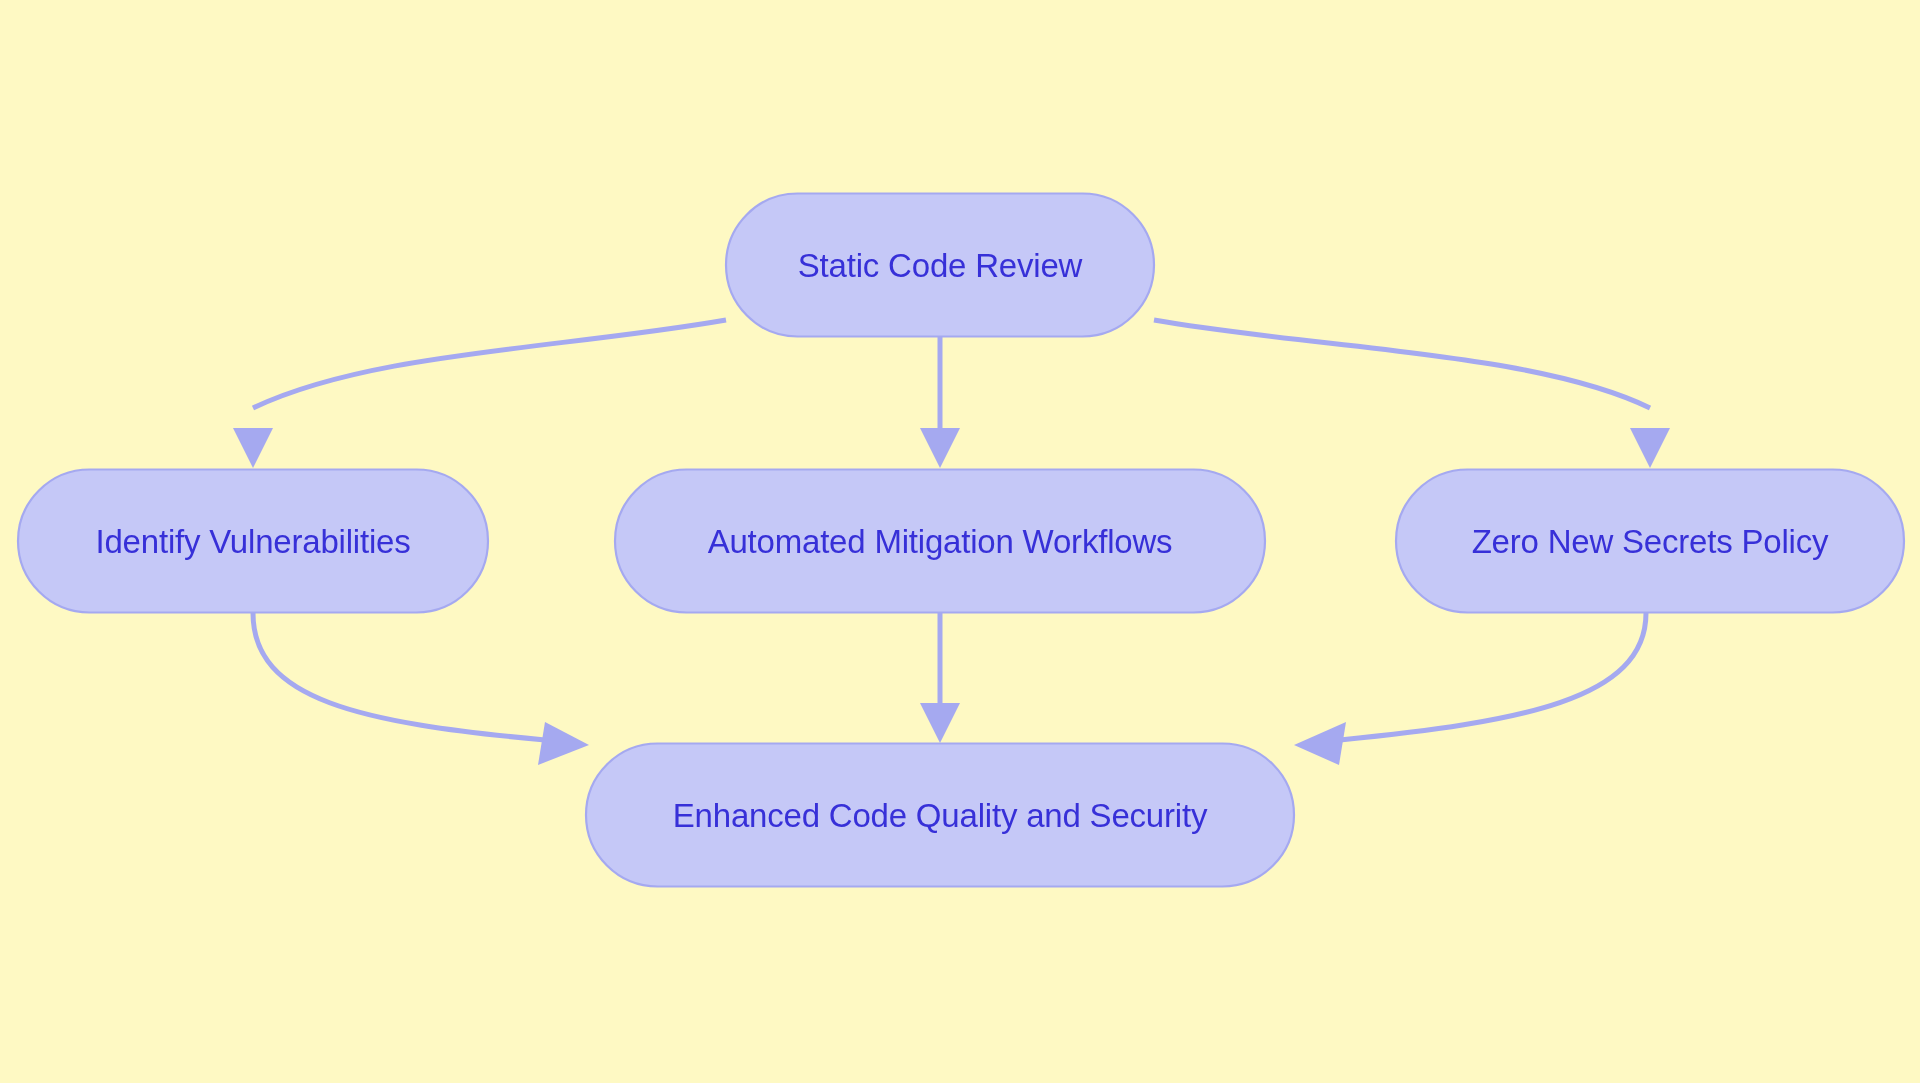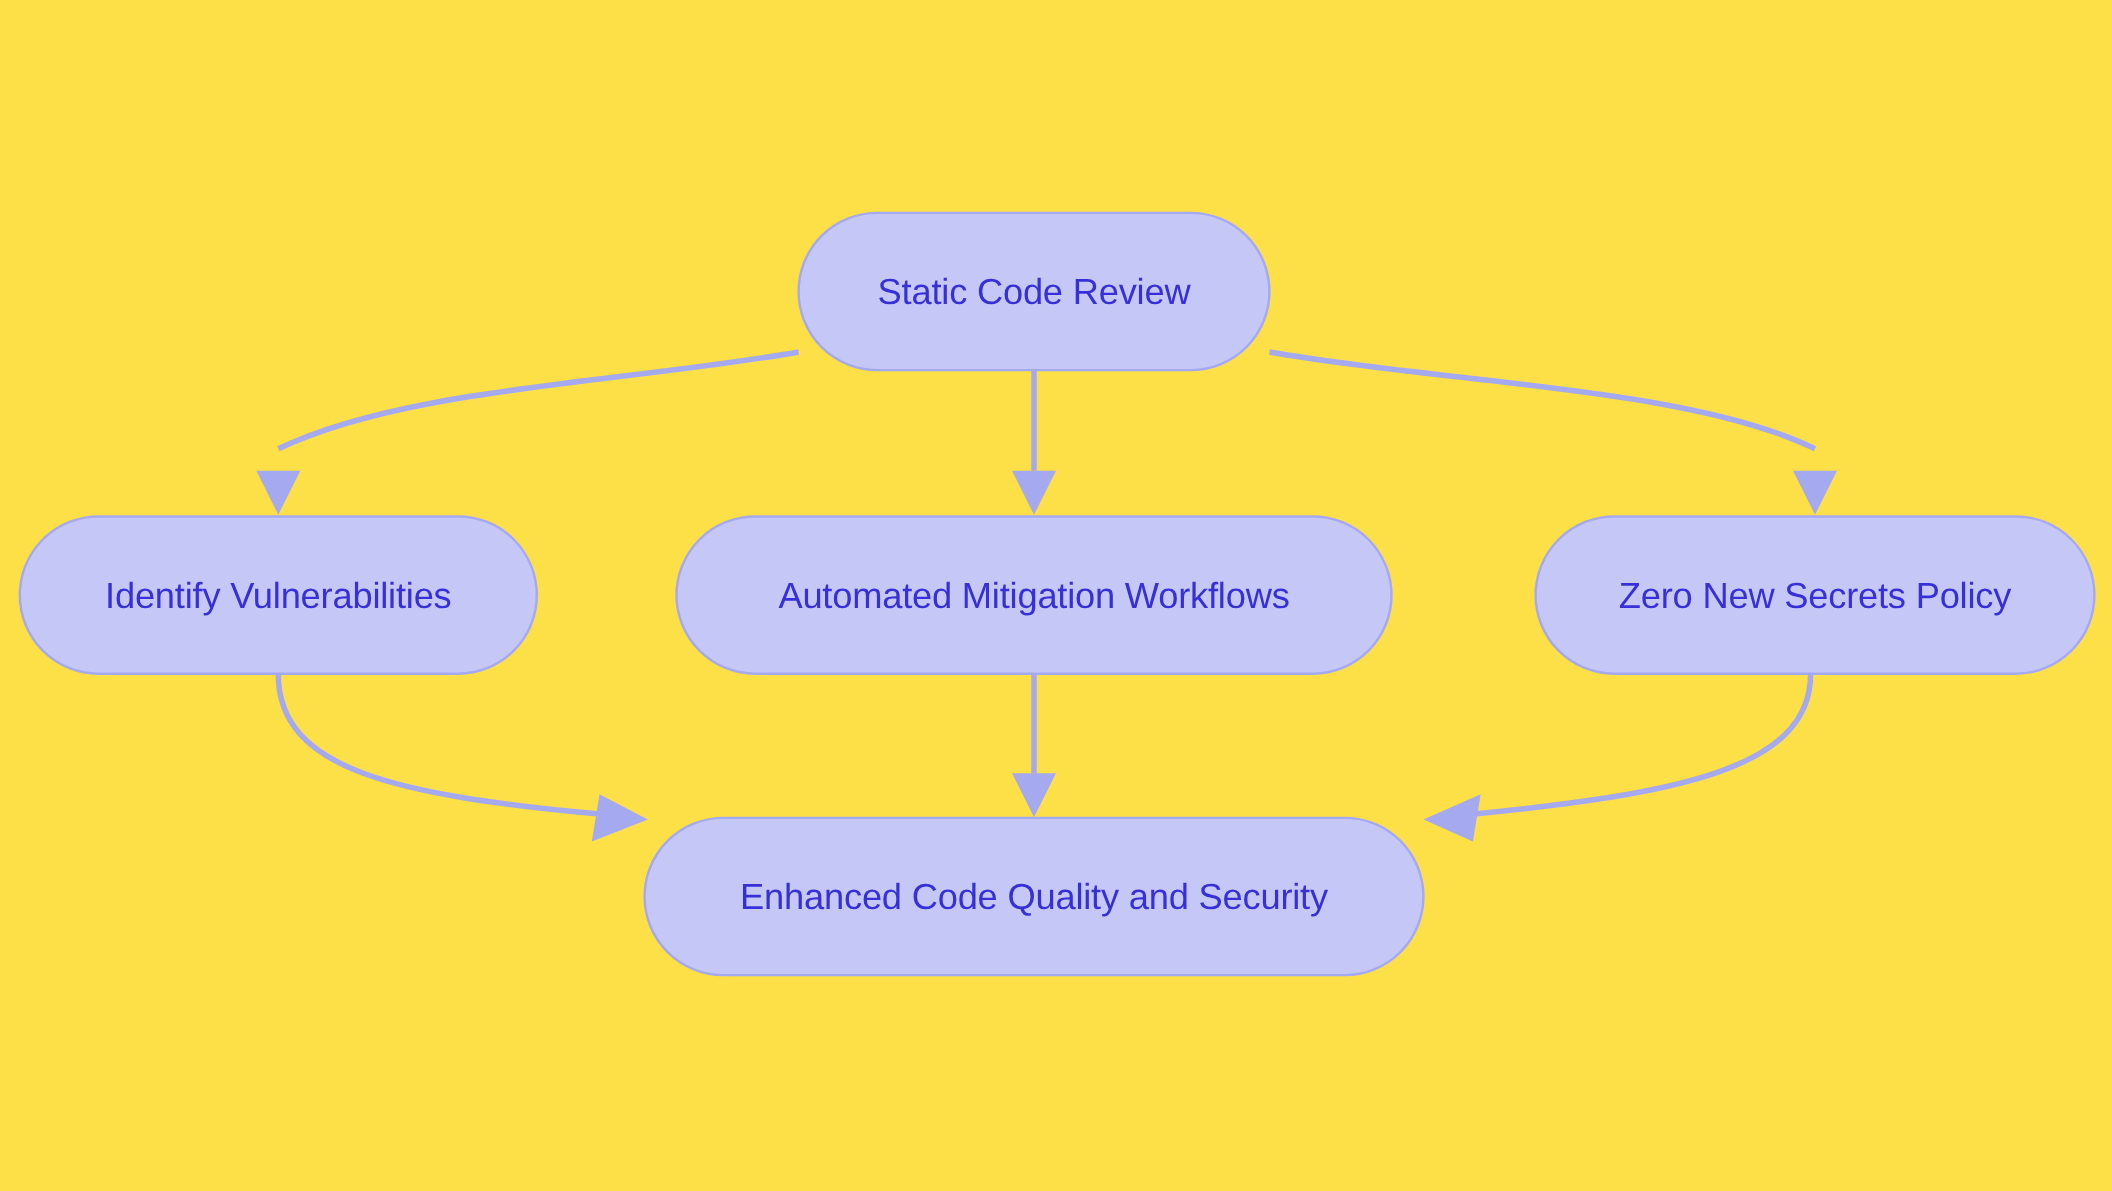--- a/index.html
+++ b/index.html
@@ -10,21 +10,21 @@
   body {
     width: 1920px;
     height: 1083px;
     overflow: hidden;
     font-family: "Liberation Sans", sans-serif;
   }
   #flowchart-root {
     position: relative;
     width: 1920px;
     height: 1083px;
-    background: #fde047;
+    background: #fef9c3;
   }
   svg#diagram {
     display: block;
     width: 1920px;
     height: 1083px;
   }
   .node-shape {
     fill: #c5c8f7;
     stroke: #a5a9f0;
     stroke-width: 2.2;

